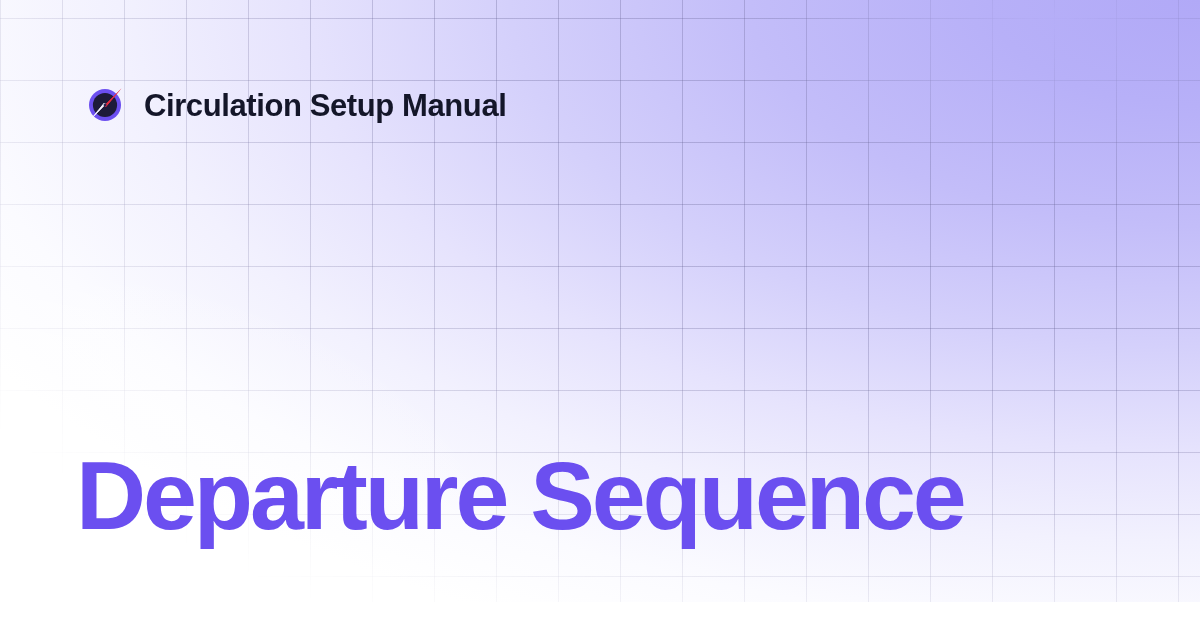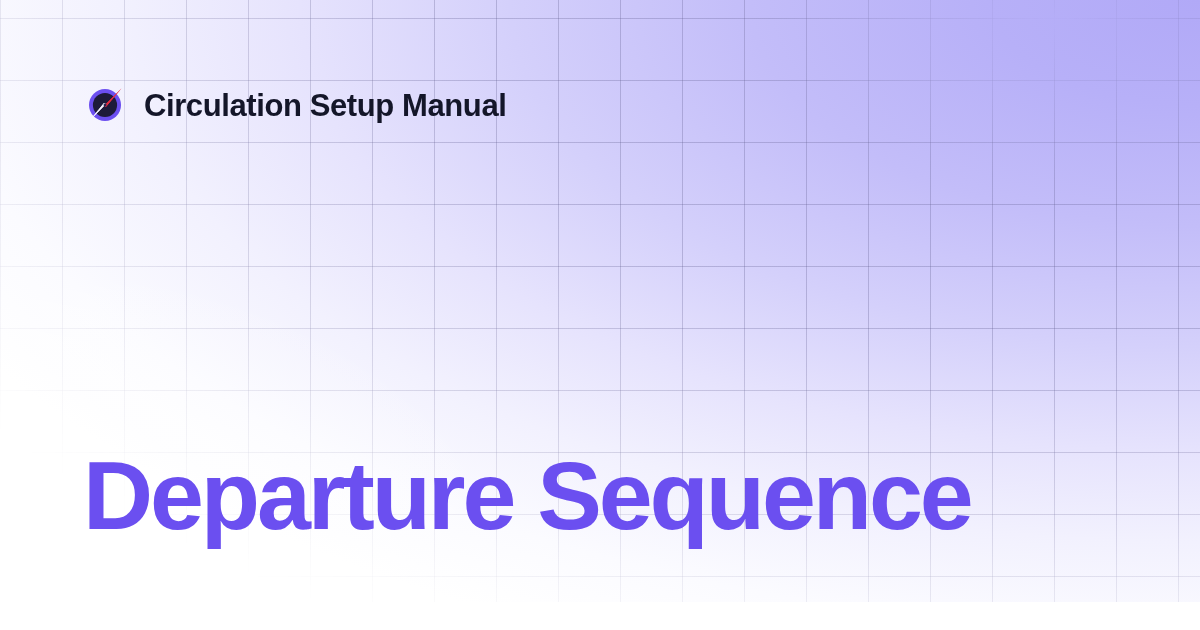--- a/index.html
+++ b/index.html
@@ -96,21 +96,21 @@
     font-weight:bold;
     letter-spacing:-0.4px;
     color:#141629;
     white-space:nowrap;
     line-height:1;
   }
 
   
   .hero {
     position:absolute;
-    left:83px;
+    left:76px;
     top:447px;
     width:1040px;
   }
 
   .hero-title {
     font-size:97px;
     font-weight:bold;
     line-height:1.0;
     letter-spacing:-3.1px;
     color:#6b4ff0;

